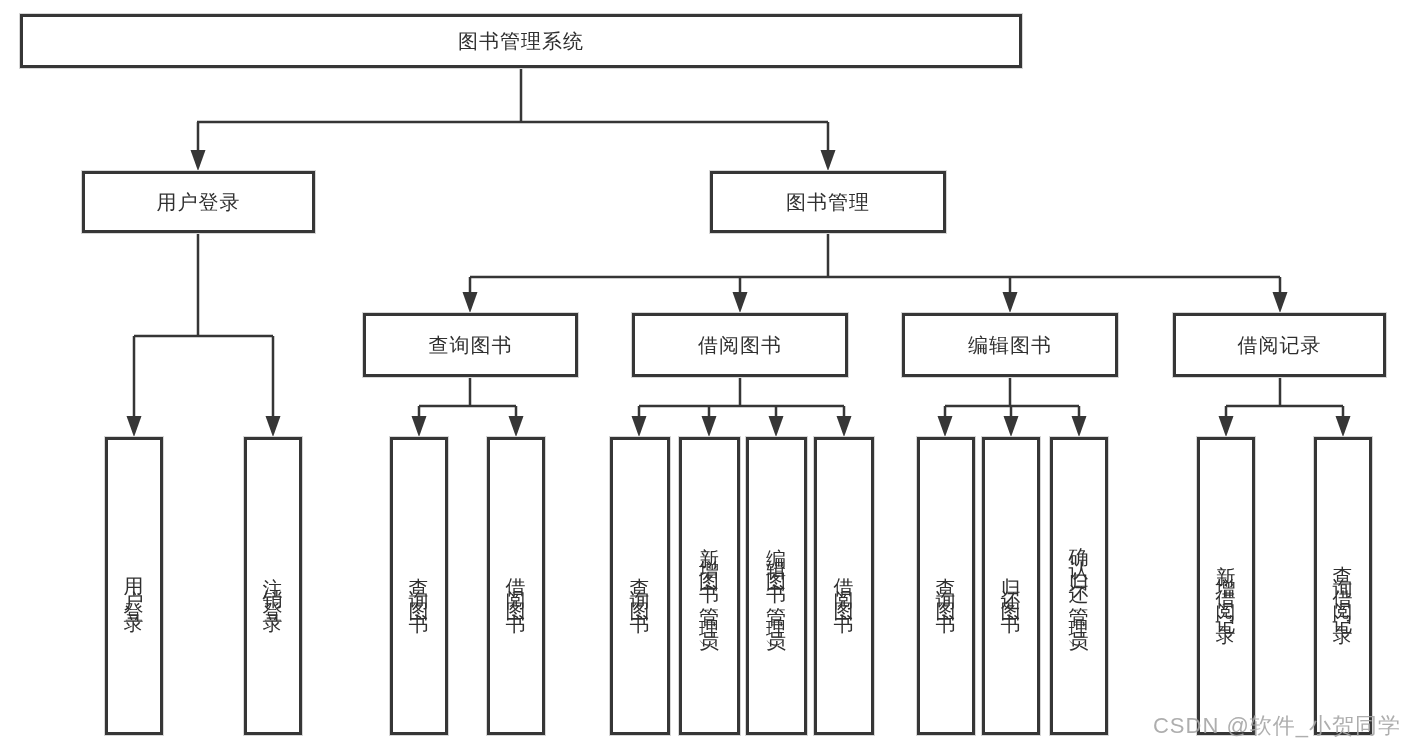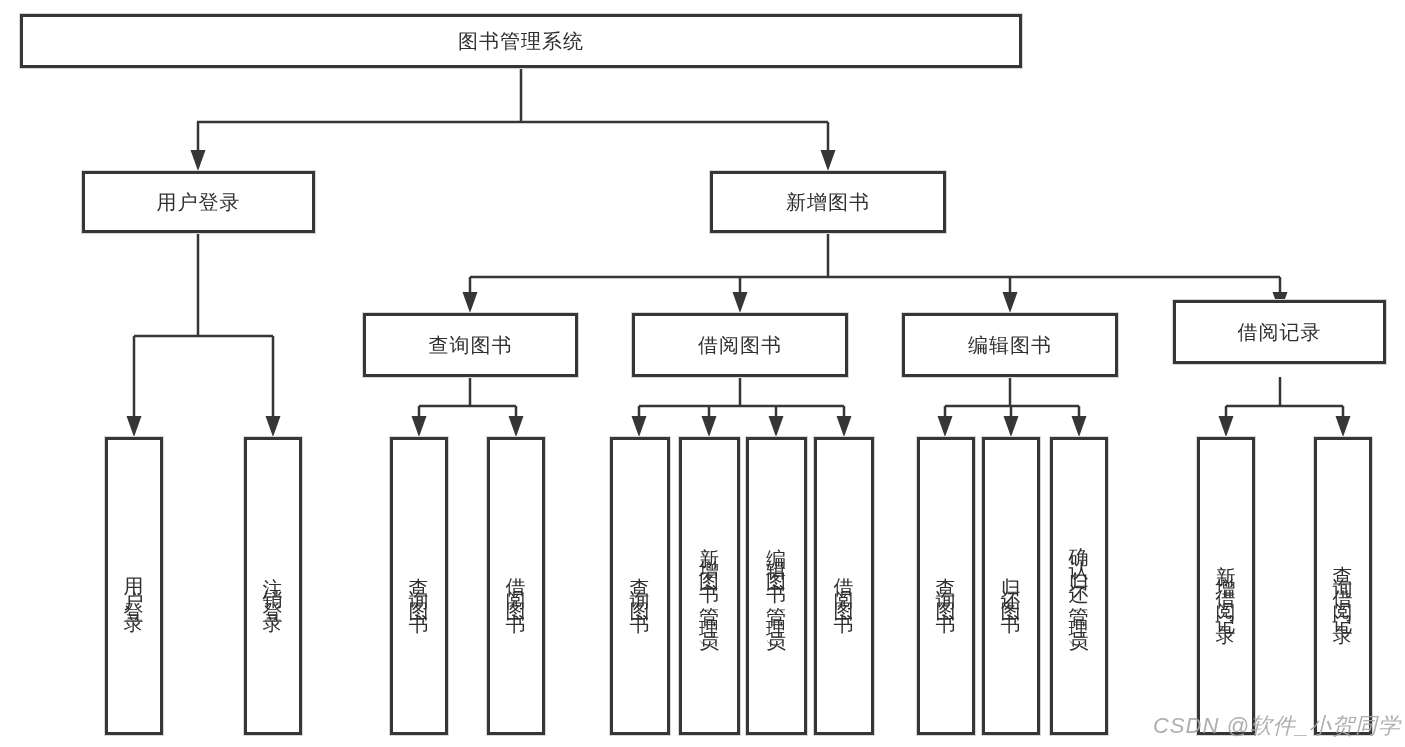--- a/index.html
+++ b/index.html
@@ -17,21 +17,21 @@
   .h-node{font-size:20px;letter-spacing:1px;}
   .root-node{font-size:20px;}
   .v-node{
     writing-mode:vertical-rl;text-orientation:mixed;
     font-size:20px;letter-spacing:12px;line-height:1;
     justify-content:center;align-items:center;
     white-space:nowrap;
   }
   #watermark{
     position:absolute;right:4px;bottom:6px;z-index:3;
-    font-size:22px;letter-spacing:1px;color:#a6a6a6;opacity:.9;font-style:italic;
+    font-size:22px;letter-spacing:1px;color:#a6a6a6;opacity:.9;
   }
 </style>
 </head>
 <body>
 
 <div id="stage">
 
   <svg id="connectors" width="1405" height="747" viewBox="0 0 1405 747">
     <path fill="none" stroke="#363636" stroke-width="2.5" d="
       M521 68 V122 M197 122 H828 M198 122 V155 M828 122 V155
@@ -61,26 +61,26 @@
       <polygon points="1003.5,416 1018.5,416 1011,437"></polygon>
       <polygon points="1071.5,416 1086.5,416 1079,437"></polygon>
       <polygon points="1218.5,416 1233.5,416 1226,437"></polygon>
       <polygon points="1335.5,416 1350.5,416 1343,437"></polygon>
     </g>
   </svg>
 
   <div class="node h-node root-node" style="left:20px;top:14px;width:1002px;height:54px">图书管理系统</div>
 
   <div class="node h-node" style="left:82px;top:171px;width:233px;height:62px">用户登录</div>
-  <div class="node h-node" style="left:710px;top:171px;width:236px;height:62px">新增图书</div>
+  <div class="node h-node" style="left:710px;top:171px;width:236px;height:62px">图书管理</div>
 
   <div class="node h-node" style="left:363px;top:313px;width:215px;height:64px">查询图书</div>
   <div class="node h-node" style="left:632px;top:313px;width:216px;height:64px">借阅图书</div>
   <div class="node h-node" style="left:902px;top:313px;width:216px;height:64px">编辑图书</div>
-  <div class="node h-node" style="left:1173px;top:300px;width:213px;height:64px">借阅记录</div>
+  <div class="node h-node" style="left:1173px;top:313px;width:213px;height:64px">借阅记录</div>
 
   <div class="node v-node" style="left:105px;top:437px;width:58px;height:298px">用户登录</div>
   <div class="node v-node" style="left:244px;top:437px;width:58px;height:298px">注销登录</div>
 
   <div class="node v-node" style="left:390px;top:437px;width:58px;height:298px">查询图书</div>
   <div class="node v-node" style="left:487px;top:437px;width:58px;height:298px">借阅图书</div>
 
   <div class="node v-node" style="left:610px;top:437px;width:60px;height:298px">查询图书</div>
   <div class="node v-node" style="left:679px;top:437px;width:61px;height:298px">新增图书（管理员）</div>
   <div class="node v-node" style="left:746px;top:437px;width:61px;height:298px">编辑图书（管理员）</div>

